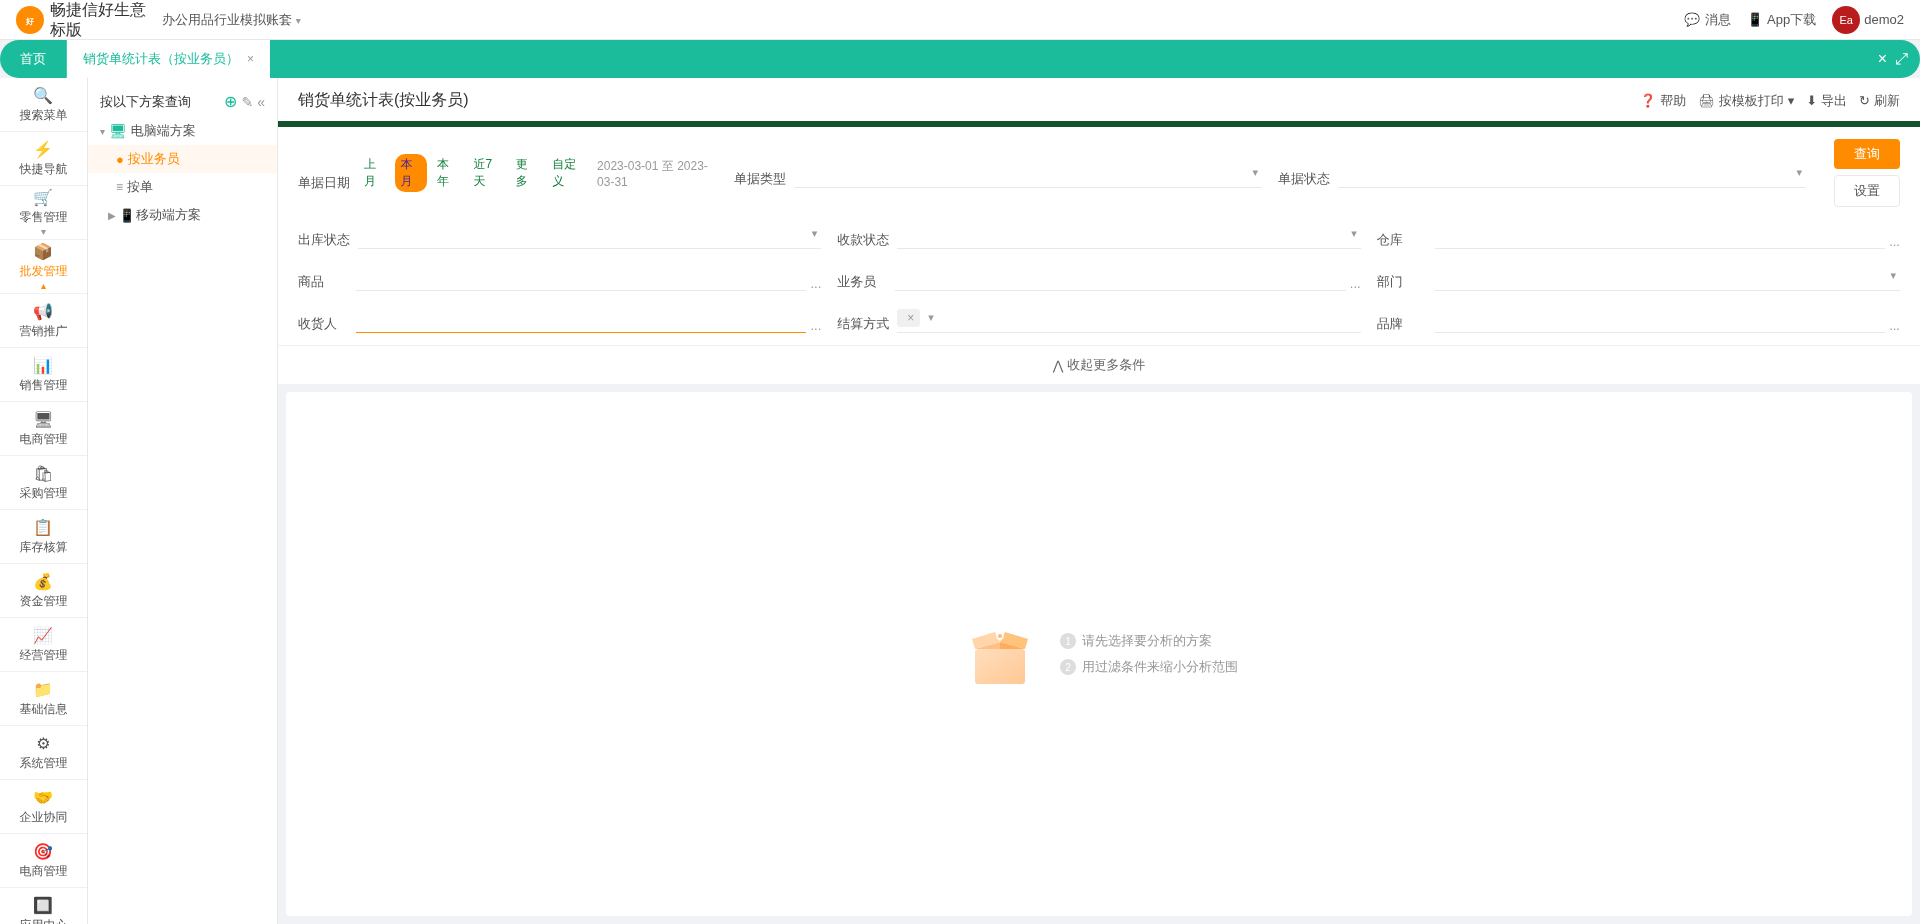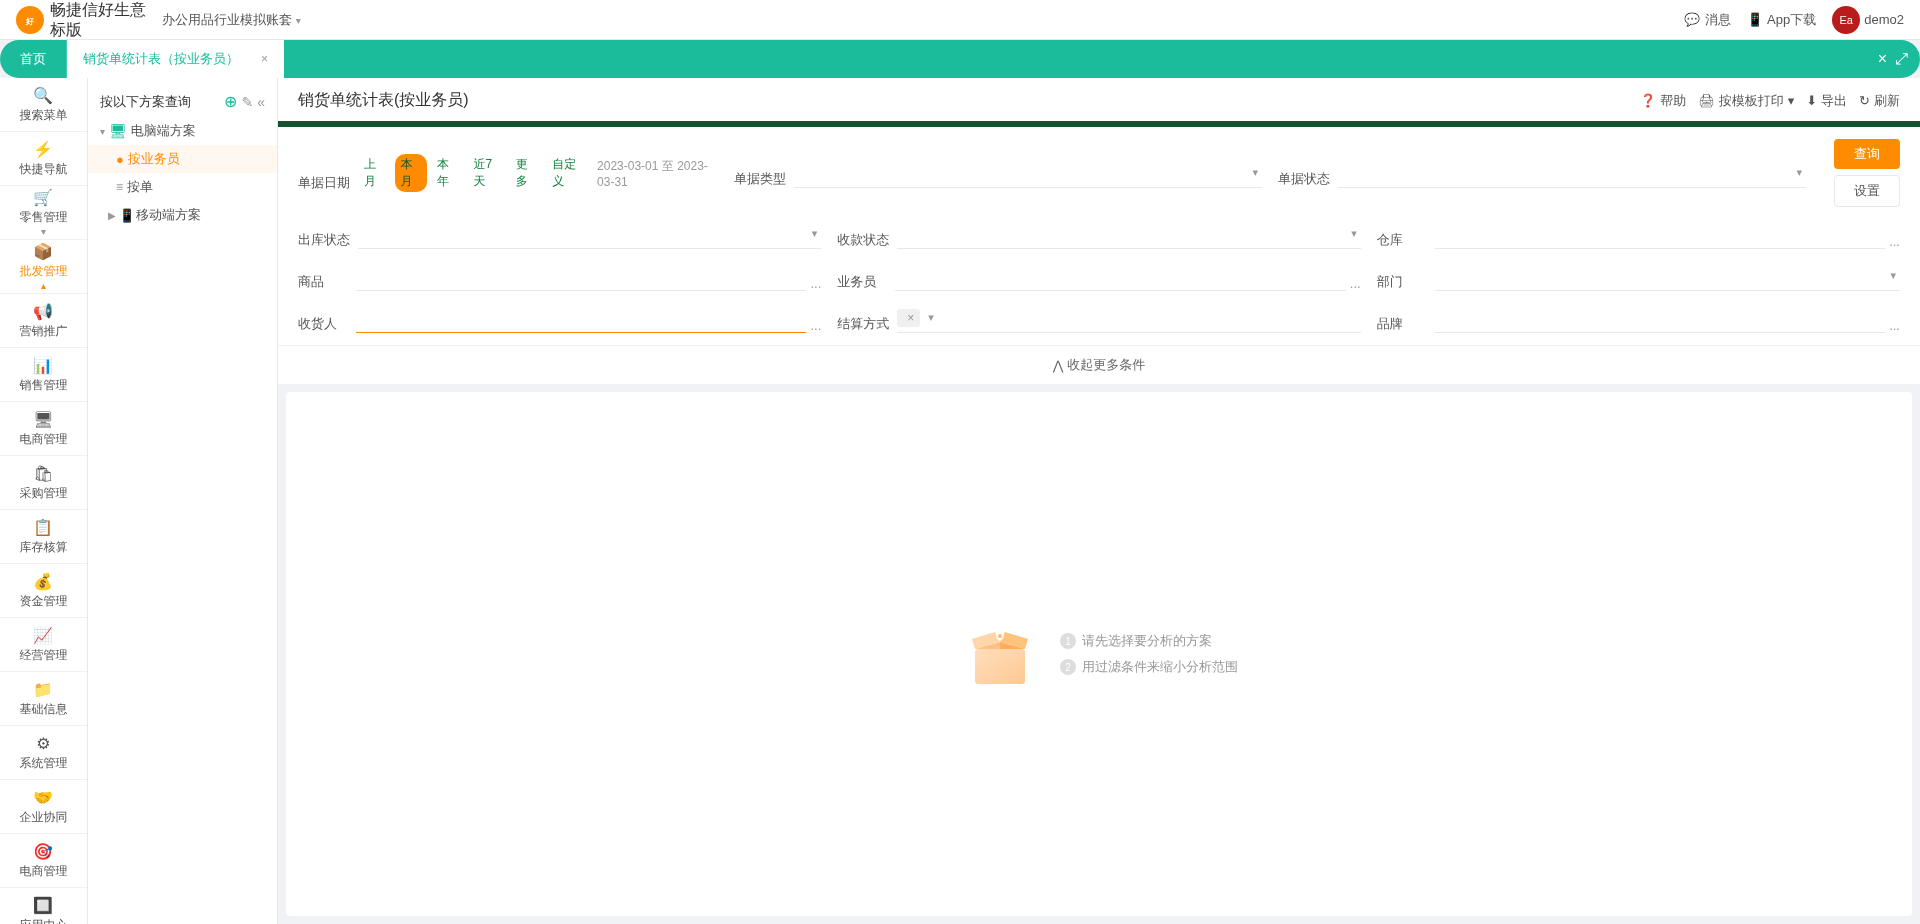--- a/index.html
+++ b/index.html
@@ -48,21 +48,21 @@
     }
     .tab-active {
       height: 100%;
       padding: 0 16px;
       display: flex;
       align-items: center;
       color: #1abc9c;
       background: #fff;
       font-size: 13px;
       cursor: pointer;
-      gap: 22px;
+      gap: 8px;
     }
     .tab-close { color: #999; font-size: 12px; cursor: pointer; }
     .tab-bar-right { margin-left: auto; display: flex; align-items: center; gap: 8px; padding-right: 12px; }
     .tab-bar-btn { color: white; font-size: 16px; cursor: pointer; }
 
     
     .main-layout {
       display: flex;
       flex: 1;
       overflow: hidden;
@@ -228,21 +228,21 @@
       gap: 4px;
       flex: 1;
     }
     .date-btn {
       padding: 2px 6px;
       border-radius: 3px;
       font-size: 12px;
       cursor: pointer;
       color: #15803d;
     }
-    .date-btn.active { background: #ff8c00; color: #14532d; border-radius: 10px; }
+    .date-btn.active { background: #ff8c00; color: #4c1d95; border-radius: 10px; }
     .date-range { font-size: 12px; color: #999; margin-left: 4px; }
     .filter-dots { color: #999; cursor: pointer; margin-left: 4px; }
     .filter-tag {
       display: inline-flex;
       align-items: center;
       background: #f0f0f0;
       border-radius: 3px;
       padding: 2px 6px;
       font-size: 12px;
       color: #555;

